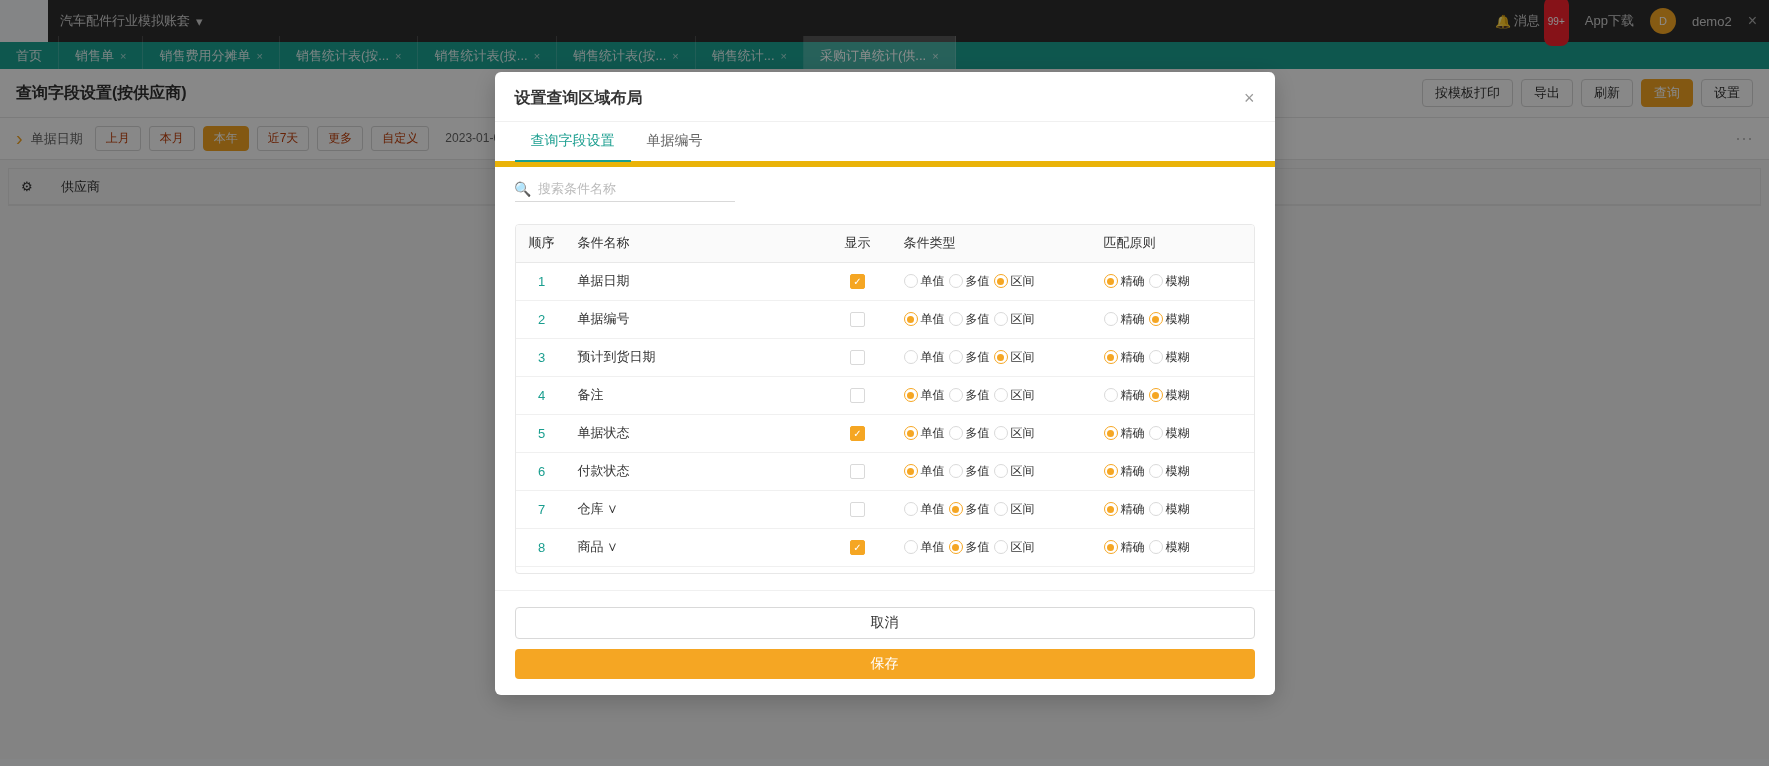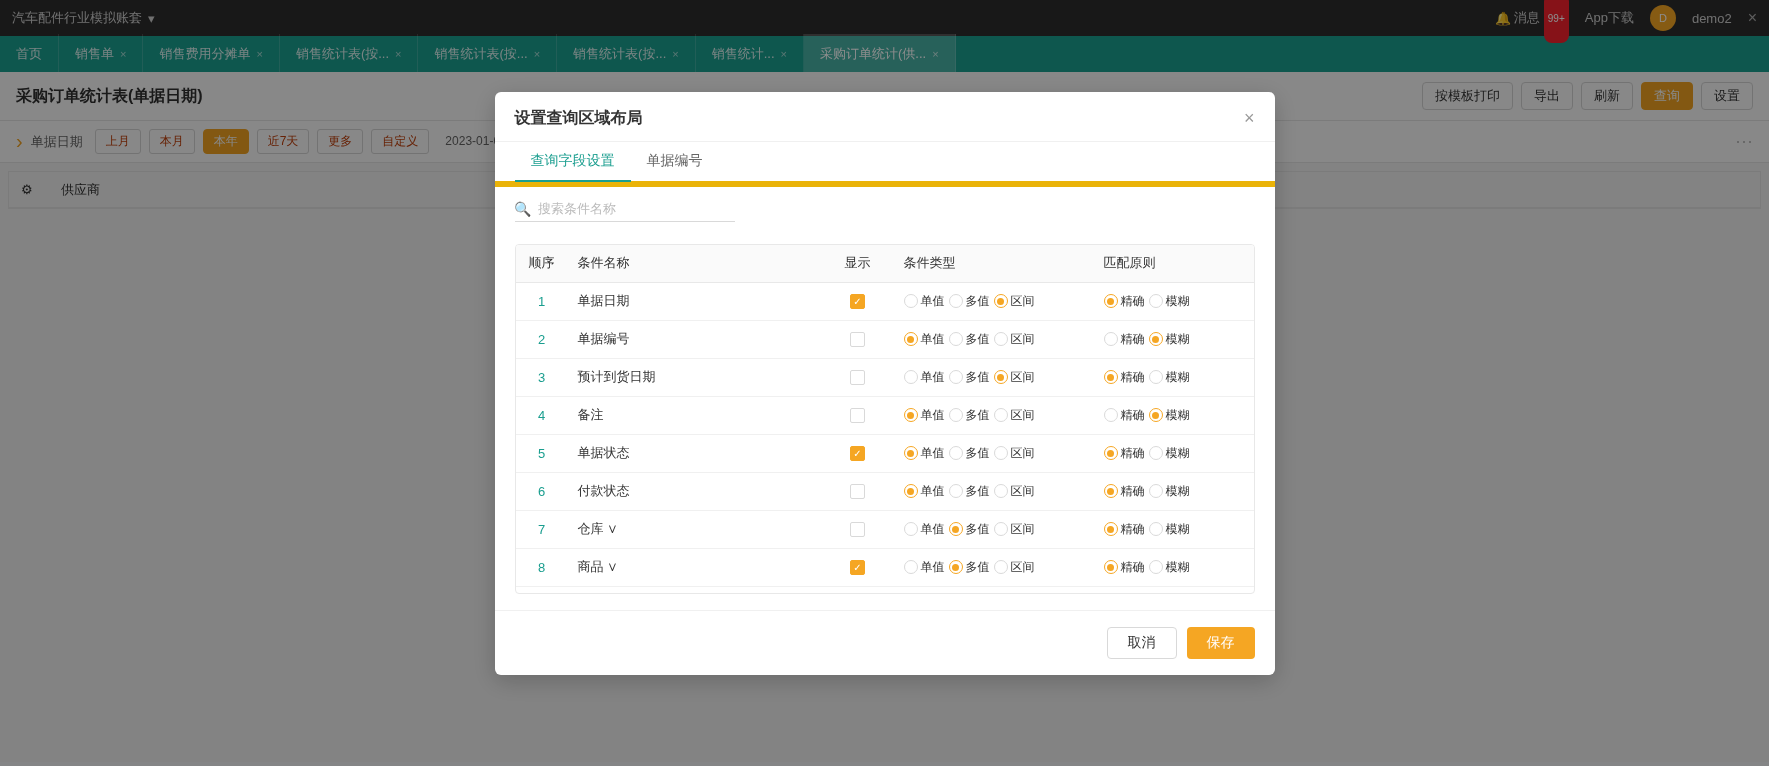--- a/index.html
+++ b/index.html
@@ -1,43 +1,44 @@
 <!DOCTYPE html>
 <html><head>
   <meta charset="utf-8">
   <style>
     * { box-sizing: border-box; margin: 0; padding: 0; }
     body { font-family: 'Microsoft YaHei', Arial, sans-serif; font-size: 13px; background: #f0f2f5; overflow: hidden; }
 
     
     .top-bar {
       background: #2d2d2d;
-      height: 36px;
+      height: 42px;
       display: flex;
       align-items: center;
       justify-content: space-between;
       padding: 0 12px;
       color: #ccc;
+      margin-left: 48px;
     }
     .top-bar-left { font-size: 13px; display: flex; align-items: center; gap: 6px; }
     .top-bar-right { display: flex; align-items: center; gap: 16px; font-size: 13px; }
     .top-bar-right .badge {
       background: #f5222d;
       color: white;
       border-radius: 8px;
       font-size: 10px;
       padding: 19px 4px;
       margin-left: 2px;
     }
     .top-bar-right .close-x { cursor: pointer; color: #aaa; font-size: 16px; }
 
     
     .tab-bar {
       background: #1a9e8f;
-      height: 36px;
+      height: 27px;
       display: flex;
       align-items: center;
       padding: 0 0;
     }
     .tab-item {
       height: 40px;
       display: flex;
       align-items: center;
       padding: 0 16px;
       color: rgba(255,255,255,0.85);
@@ -282,20 +283,21 @@
     .dt-body::-webkit-scrollbar-track { background: #f5f5f5; }
     .dt-body::-webkit-scrollbar-thumb { background: #ccc; border-radius: 3px; }
 
     
     .dialog-footer {
       padding: 16px 20px;
       display: flex;
       justify-content: flex-end;
       gap: 10px;
       border-top: 1px solid #f0f0f0;
+      flex-direction: column;
     }
     .btn-cancel {
       padding: 6px 20px;
       border: 1px solid #d9d9d9;
       background: white;
       border-radius: 4px;
       cursor: pointer;
       font-size: 14px;
       color: #333;
     }
@@ -363,21 +365,21 @@
   </div>
   <div class="tab-item active">
     <span>采购订单统计(供...</span>
     <span class="tab-close">×</span>
   </div>
 </div>
 
 <div class="page-content bg-page">
 
   <div class="page-header">
-    <span class="page-title">采购订单统计表(单据日期)</span>
+    <span class="page-title">查询字段设置(按供应商)</span>
     <div class="page-actions">
       <button class="btn-action">按模板打印</button>
       <button class="btn-action">导出</button>
       <button class="btn-action">刷新</button>
       <button class="btn-action btn-orange">查询</button>
       <button class="btn-action">设置</button>
     </div>
   </div>
 
   <div class="filter-bar">

